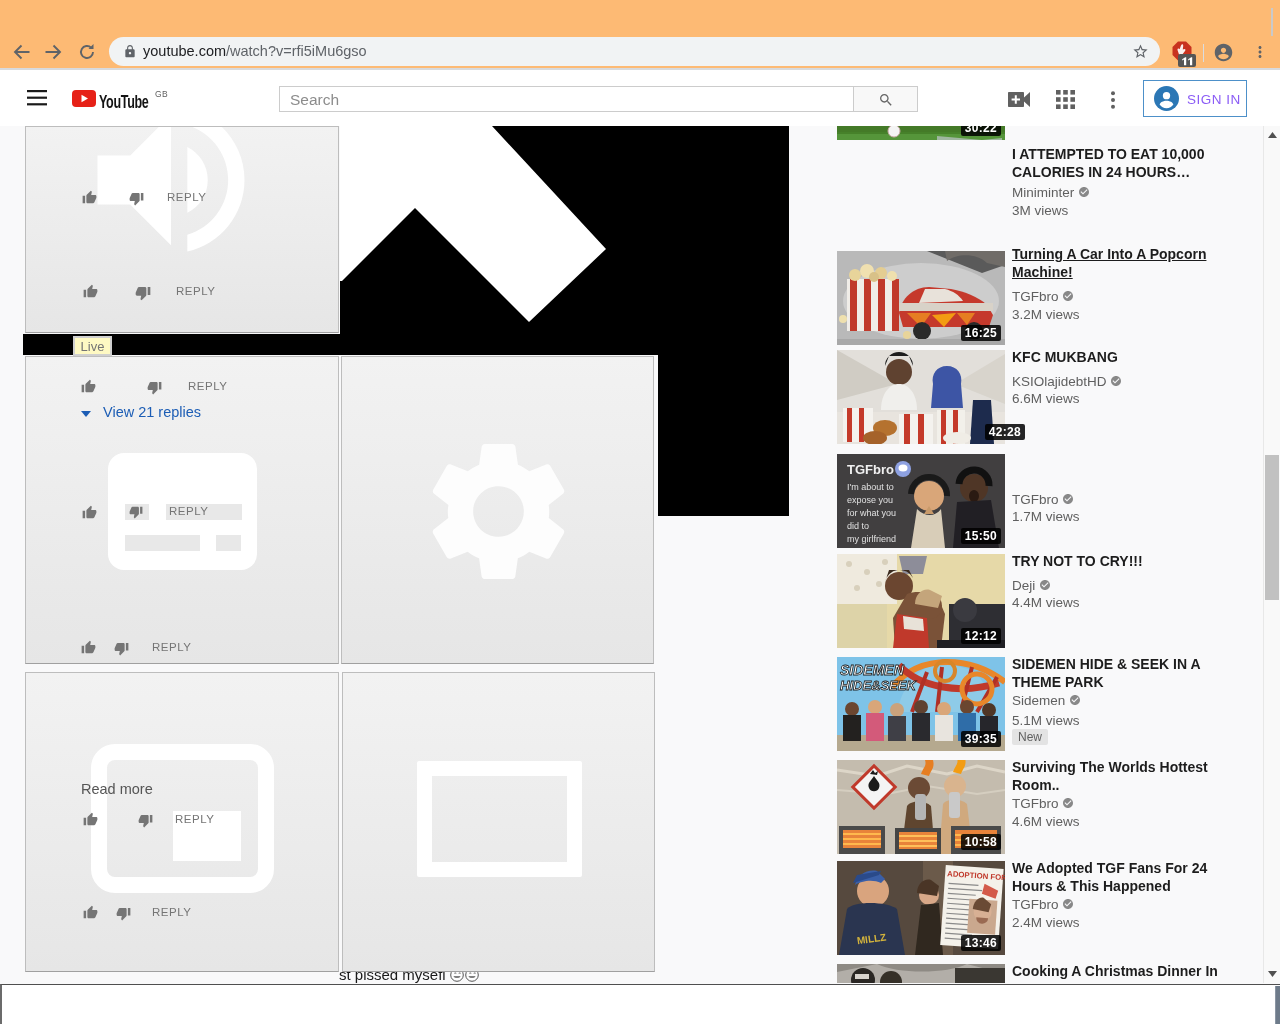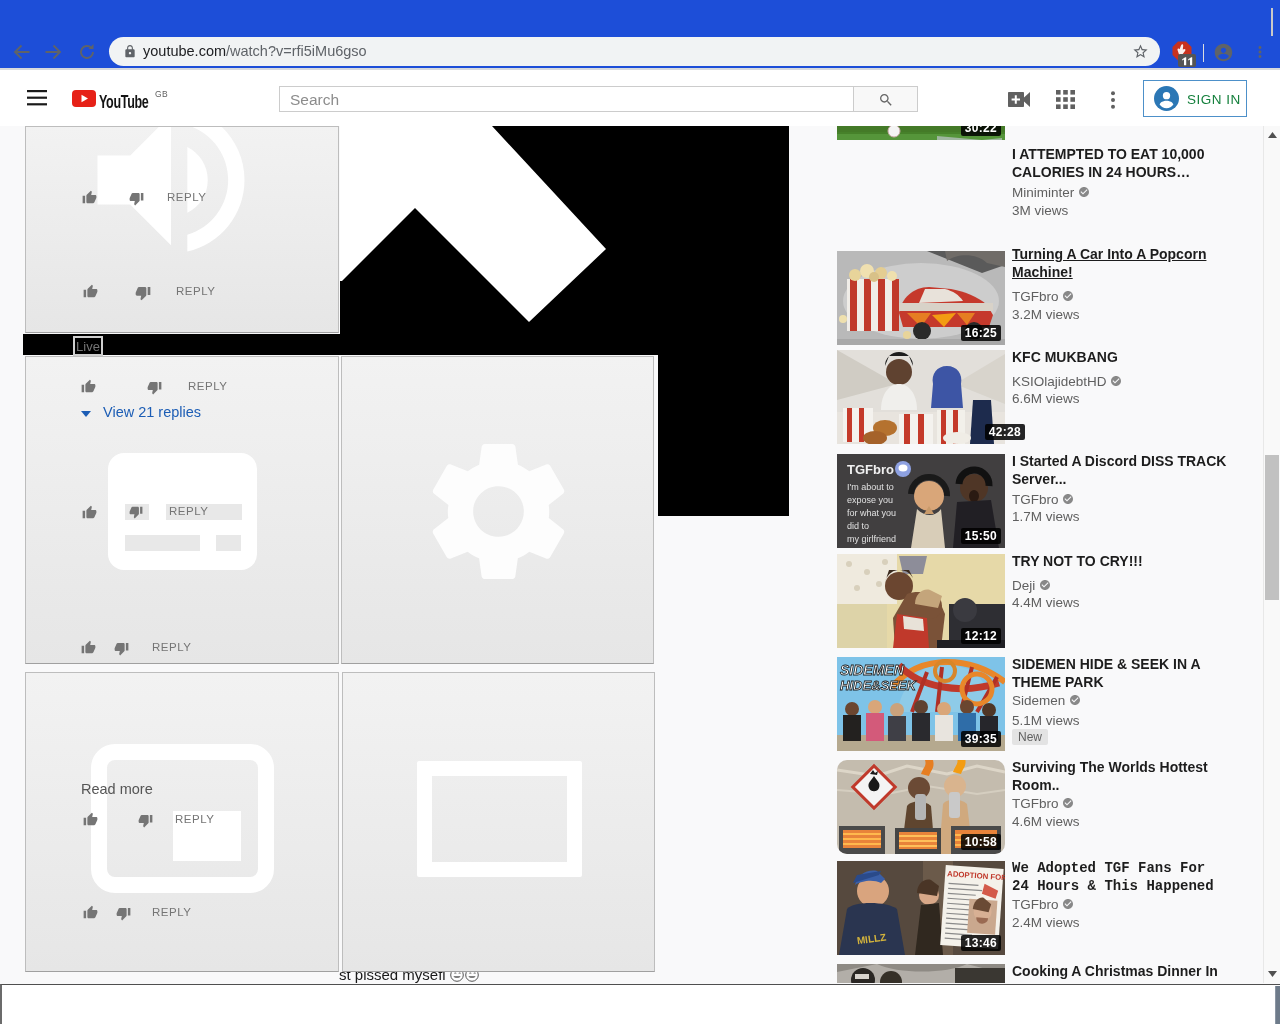--- a/index.html
+++ b/index.html
@@ -16,21 +16,21 @@
     letter-spacing:.3px; }
   .vtitle { position:absolute; left:182px; width:216px; font-size:14px;
     font-weight:bold; color:#1d1d1d; line-height:17.5px; }
   .vmeta { position:absolute; left:182px; font-size:13.5px; color:#606060;text-align:center; }
   .vcheck { display:inline-block; vertical-align:-1px; }
 </style>
 </head>
 <body>
 <div id="page">
 
-  <div class="abs" id="toolbar" style="left:0;top:0;width:1280px;height:70px;background:#1d4ed8;">
+  <div class="abs" id="toolbar" style="left:0;top:0;width:1280px;height:70px;background:#fdba74;">
 
     <svg class="abs" style="left:13px;top:43px;" width="18" height="18" viewBox="0 0 18 18">
       <path d="M16.5 9H2.5 M8.5 2.5L2 9l6.5 6.5" stroke="#5f6368" stroke-width="1.9" fill="none"></path>
     </svg>
 
     <svg class="abs" style="left:44px;top:43px;" width="18" height="18" viewBox="0 0 18 18">
       <path d="M1.5 9h14 M9.5 2.5L16 9l-6.5 6.5" stroke="#5f6368" stroke-width="1.9" fill="none"></path>
     </svg>
 
     <svg class="abs" style="left:78px;top:43px;" width="18" height="18" viewBox="0 0 18 18">
@@ -119,21 +119,21 @@
         <circle cx="3" cy="9" r="2" fill="#606060"></circle>
         <circle cx="3" cy="15.8" r="2" fill="#606060"></circle>
     </svg>
 
     <div class="abs" style="left:1143px;top:10px;width:104px;height:37px;border:1px solid #4d90c9;background:#fff;">
       <svg class="abs" style="left:10px;top:5px;" width="25" height="25" viewBox="0 0 24 24">
         <circle cx="12" cy="12" r="12" fill="#2b77b5"></circle>
         <circle cx="12" cy="9.3" r="3.5" fill="#fff"></circle>
         <path d="M12 14.2c-3.2 0-6 1.6-6.6 3.5C6.9 20 9.3 21.3 12 21.3s5.1-1.3 6.6-3.6c-.6-1.9-3.4-3.5-6.6-3.5z" fill="#fff"></path>
       </svg>
-      <div class="abs" style="left:43px;top:11px;font-size:13.5px;color:#15803d;letter-spacing:.5px;">SIGN IN</div>
+      <div class="abs" style="left:43px;top:11px;font-size:13.5px;color:#8b5cf6;letter-spacing:.5px;">SIGN IN</div>
     </div>
   </div>
 
   <div class="abs" id="content" style="left:0;top:126px;width:1280px;height:898px;background:#f9f9fa;">
 
     <div class="abs" style="left:340px;top:0;width:449px;height:229px;background:#000;">
       <svg class="abs" style="left:0;top:0;" width="449" height="229" viewBox="0 0 449 229">
         <polygon points="0,0 152,0 266,123 189,196 75,82 2,155 0,155" fill="#fff"></polygon>
       </svg>
     </div>
@@ -153,21 +153,21 @@
       <div class="abs reply" style="left:141px;top:64px;">REPLY</div>
       <svg class="abs thumbico" style="left:57px;top:157px;" width="15" height="15" viewBox="0 0 24 24">
           <path d="M1 21h4V9H1v12zM23 10c0-1.1-.9-2-2-2h-6.31l.95-4.57.03-.32c0-.41-.17-.79-.44-1.06L14.17 1 7.58 7.59C7.22 7.95 7 8.45 7 9v10c0 1.1.9 2 2 2h9c.83 0 1.54-.5 1.84-1.22l3.02-7.05c.09-.23.14-.47.14-.73v-1.91l-.01-.01L23 10z"></path>
         </svg>
       <svg class="abs thumbico" style="left:109px;top:158px;" width="16" height="16" viewBox="0 0 24 24">
           <path d="M15 3H6c-.83 0-1.54.5-1.84 1.22l-3.02 7.05c-.09.23-.14.47-.14.73v1.91l.01.01L1 14c0 1.1.9 2 2 2h6.31l-.95 4.57-.03.32c0 .41.17.79.44 1.06L9.83 23l6.59-6.59c.36-.36.58-.86.58-1.41V5c0-1.1-.9-2-2-2zm4 0v12h4V3h-4z"></path>
         </svg>
       <div class="abs reply" style="left:150px;top:158px;">REPLY</div>
     </div>
 
-    <div class="abs" style="left:73px;top:210px;width:30px;height:20px;background:#000000;border:2px solid #cfcfcf;font-size:13px;color:#757575;text-align:center;line-height:17px;">Live</div>
+    <div class="abs" style="left:73px;top:210px;width:39px;height:20px;background:#fef9c3;border:2px solid #cfcfcf;font-size:13px;color:#757575;text-align:center;line-height:17px;">Live</div>
 
     <div class="abs skel" style="left:25px;top:230px;width:314px;height:308px;">
       <svg class="abs thumbico" style="left:55px;top:283px;" width="15" height="15" viewBox="0 0 24 24">
           <path d="M1 21h4V9H1v12zM23 10c0-1.1-.9-2-2-2h-6.31l.95-4.57.03-.32c0-.41-.17-.79-.44-1.06L14.17 1 7.58 7.59C7.22 7.95 7 8.45 7 9v10c0 1.1.9 2 2 2h9c.83 0 1.54-.5 1.84-1.22l3.02-7.05c.09-.23.14-.47.14-.73v-1.91l-.01-.01L23 10z"></path>
         </svg>
       <svg class="abs thumbico" style="left:88px;top:284px;" width="15" height="15" viewBox="0 0 24 24">
           <path d="M15 3H6c-.83 0-1.54.5-1.84 1.22l-3.02 7.05c-.09.23-.14.47-.14.73v1.91l.01.01L1 14c0 1.1.9 2 2 2h6.31l-.95 4.57-.03.32c0 .41.17.79.44 1.06L9.83 23l6.59-6.59c.36-.36.58-.86.58-1.41V5c0-1.1-.9-2-2-2zm4 0v12h4V3h-4z"></path>
         </svg>
       <div class="abs reply" style="left:126px;top:284px;">REPLY</div>
 
@@ -347,21 +347,20 @@
         <path d="M74 40a18 18 0 0 1 36 2" stroke="#1a1a1a" stroke-width="6" fill="none"></path>
         <path d="M80 55c8 8 18 8 24 0l4 39H74z" fill="#d8cdb8"></path>
         <path d="M92 52l-5 8h10z" fill="#c89a6a"></path>
         <circle cx="137" cy="34" r="14" fill="#4f3626"></circle>
         <path d="M122 30a15 15 0 0 1 30 2" stroke="#111" stroke-width="7" fill="none"></path>
         <ellipse cx="137" cy="42" rx="5" ry="6" fill="#2a1a12"></ellipse>
         <path d="M120 48l34-2 8 48h-46z" fill="#211f24"></path>
       </svg>
       <div class="dur">15:50</div>
     </div>
-    <div class="vtitle" style="top:327px;">I Started A Discord DISS TRACK Server...</div>
     <div class="vmeta" style="top:366px;">TGFbro <svg class="vcheck" width="12" height="12" viewBox="0 0 24 24">
           <path d="M12 2C6.5 2 2 6.5 2 12s4.5 10 10 10 10-4.5 10-10S17.5 2 12 2zm-2 15l-5-5 1.4-1.4L10 14.2l7.6-7.6L19 8l-9 9z" fill="#888"></path>
         </svg></div>
     <div class="vmeta" style="top:383px;">1.7M views</div>
 
     <div class="abs" style="left:7px;top:428px;width:168px;height:94px;overflow:hidden;">
       <svg width="168" height="94" viewBox="0 0 168 94">
         <rect width="168" height="94" fill="#e6d9a8"></rect>
         <rect x="0" y="0" width="60" height="50" fill="#efeade"></rect>
         <circle cx="12" cy="10" r="3" fill="#d8d0bc"></circle>
@@ -422,21 +421,21 @@
       </svg>
       <div class="dur">39:35</div>
     </div>
     <div class="vtitle" style="top:530px;">SIDEMEN HIDE &amp; SEEK IN A THEME PARK</div>
     <div class="vmeta" style="top:567px;">Sidemen <svg class="vcheck" width="12" height="12" viewBox="0 0 24 24">
           <path d="M12 2C6.5 2 2 6.5 2 12s4.5 10 10 10 10-4.5 10-10S17.5 2 12 2zm-2 15l-5-5 1.4-1.4L10 14.2l7.6-7.6L19 8l-9 9z" fill="#888"></path>
         </svg></div>
     <div class="vmeta" style="top:587px;">5.1M views</div>
     <div class="abs" style="left:182px;top:603px;background:#e3e3e3;color:#606060;font-size:12px;padding:1px 6px;border-radius:2px;">New</div>
 
-    <div class="abs" style="left:7px;top:634px;width:168px;height:94px;overflow:hidden;border-radius:10px;">
+    <div class="abs" style="left:7px;top:634px;width:168px;height:94px;overflow:hidden;">
       <svg width="168" height="94" viewBox="0 0 168 94">
         <rect width="168" height="94" fill="#c4bcae"></rect>
         <path d="M0 10l40 6 30-10 40 8 30-8 28 6" stroke="#ddd6c8" stroke-width="3" fill="none"></path>
         <path d="M0 30l50 4 40-8 50 8 28-4" stroke="#d5cec0" stroke-width="2" fill="none"></path>
         <rect x="22" y="12" width="30" height="30" transform="rotate(45 37 27)" fill="#f4f4f4" stroke="#c0392b" stroke-width="3"></rect>
         <path d="M37 16c3 5 7 7 5 12a5.5 5.5 0 0 1-10 0c-2-5 2-7 5-12zM33 14l3-4 2 3 3-2-1 4z" fill="#1a1a1a"></path>
         <circle cx="82" cy="28" r="11" fill="#6b4a35"></circle>
         <path d="M70 46c4-6 18-6 24 0l4 48H64z" fill="#5f452f"></path>
         <circle cx="118" cy="26" r="11" fill="#d9b48e"></circle>
         <path d="M106 44c4-6 18-6 24 0l6 50h-34z" fill="#d0a97e"></path>
@@ -482,21 +481,21 @@
           <path d="M110 24h30M110 29h34M110 34h28M110 39h32M110 44h26M110 49h30M110 54h27M110 59h30M110 64h25M110 69h29M110 74h27M110 79h30" stroke="#8a8a8a" stroke-width="1.2"></path>
           <path d="M146 22l14 6-2 8-14-4z" fill="#d35a4a"></path>
           <rect x="132" y="38" width="28" height="34" fill="#caa88e"></rect>
           <circle cx="146" cy="50" r="9" fill="#d8b094"></circle>
           <path d="M136 48c0-8 6-13 10-12l8 6-2 8z" fill="#6a4a35"></path>
           <path d="M140 56a6 6 0 0 0 12 0z" fill="#9a6a52"></path>
         </g>
       </svg>
       <div class="dur">13:46</div>
     </div>
-    <div class="vtitle" style="top:734px;font-family:Liberation Mono, monospace;">We Adopted TGF Fans For 24 Hours &amp; This Happened</div>
+    <div class="vtitle" style="top:734px;">We Adopted TGF Fans For 24 Hours &amp; This Happened</div>
     <div class="vmeta" style="top:771px;">TGFbro <svg class="vcheck" width="12" height="12" viewBox="0 0 24 24">
           <path d="M12 2C6.5 2 2 6.5 2 12s4.5 10 10 10 10-4.5 10-10S17.5 2 12 2zm-2 15l-5-5 1.4-1.4L10 14.2l7.6-7.6L19 8l-9 9z" fill="#888"></path>
         </svg></div>
     <div class="vmeta" style="top:789px;">2.4M views</div>
 
     <div class="abs" style="left:7px;top:838px;width:168px;height:94px;overflow:hidden;">
       <svg width="168" height="94" viewBox="0 0 168 94">
         <rect width="168" height="94" fill="#8e8a84"></rect>
         <path d="M40 0c20 10 70 10 90 0l38 10v84H0V8z" fill="#b2aea8"></path>
         <circle cx="26" cy="16" r="12" fill="#2a2724"></circle>

